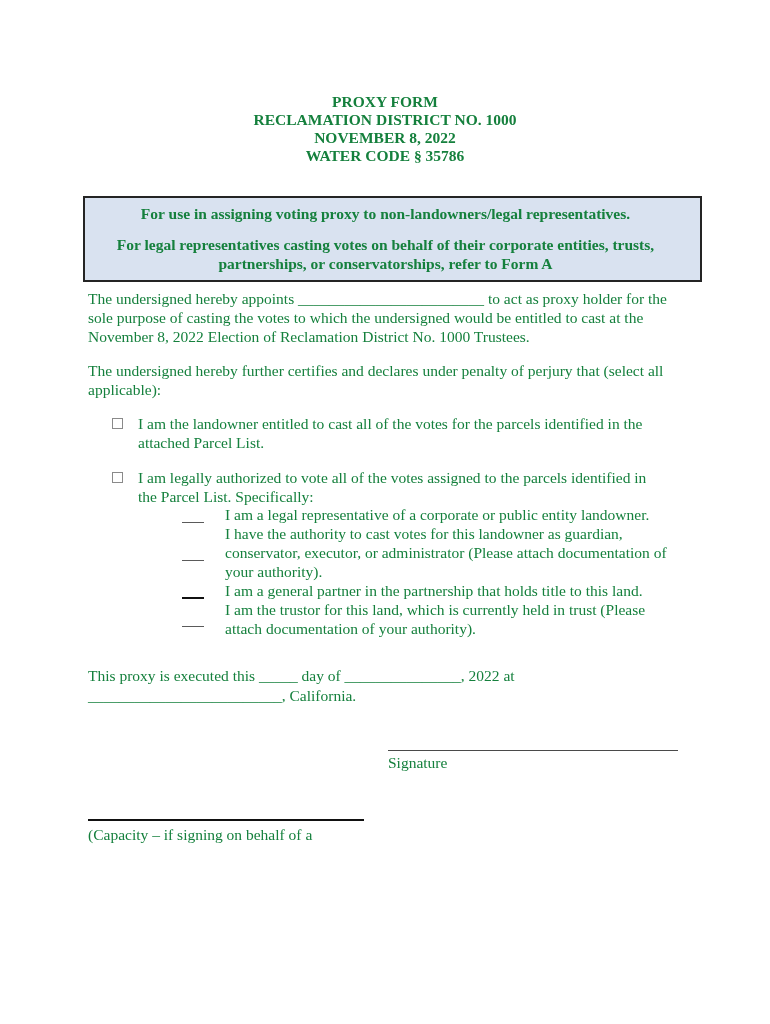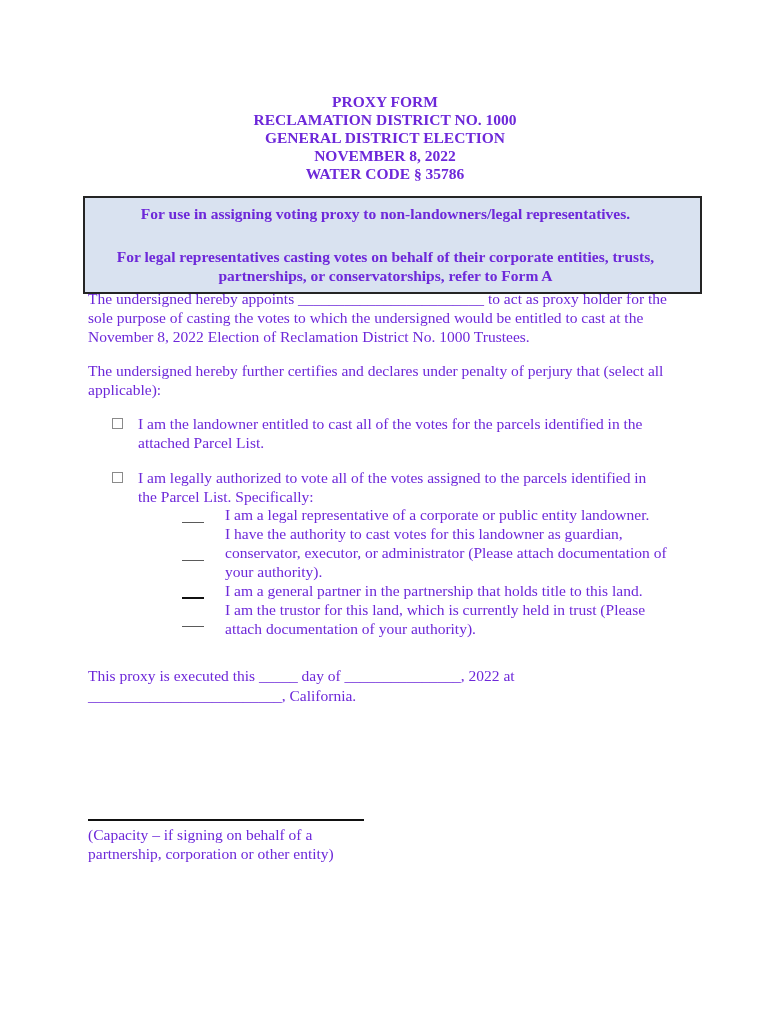--- a/index.html
+++ b/index.html
@@ -2,21 +2,21 @@
 <html><head>
 <meta charset="utf-8">
 <style>
   html, body { margin: 0; padding: 0; background: #ffffff; }
   .page {
     position: relative;
     width: 770px;
     height: 1024px;
     background: #ffffff;
     font-family: "Liberation Serif", "DejaVu Serif", serif;
-    color: #6d28d9;
+    color: #15803d;
     font-size: 15.5px;
     overflow: hidden;
   }
   .header {
     position: absolute;
     top: 93px; left: 0;
     width: 100%;
     text-align: center;
     font-weight: bold;
     line-height: 18px;
@@ -26,21 +26,21 @@
     position: absolute;
     left: 83px; top: 196px;
     width: 589px;
     border: 2px solid #242424;
     background: #d9e2f0;
     text-align: center;
     font-weight: bold;
     line-height: 19px;
     padding: 6px 20px 7px 6px;
   }
-  .notice-line2 { margin-top: 24px; }
+  .notice-line2 { margin-top: 12px; }
   .para {
     position: absolute;
     left: 88px;
     width: 592px;
     line-height: 19px;
     margin: 0;
   }
   .para-appoint { top: 289px; }
   .para-certify { top: 361px; }
   .blank-text { white-space: nowrap; letter-spacing: 0; }
@@ -94,21 +94,20 @@
   .cap-rule { border-top: 2.5px solid #111111; height: 0; margin-bottom: 4px; }
 </style>
 </head>
 <body>
 
 <div class="page">
 
   <div class="header">
     <div>PROXY FORM</div>
     <div>RECLAMATION DISTRICT NO. 1000</div>
-    <div>GENERAL DISTRICT ELECTION</div>
     <div>NOVEMBER 8, 2022</div>
     <div>WATER CODE § 35786</div>
   </div>
 
   <div class="notice-box">
     <div class="notice-line">For use in assigning voting proxy to non-landowners/legal representatives.</div>
     <div class="notice-line notice-line2">For legal representatives casting votes on behalf of their corporate entities, trusts, partnerships, or conservatorships, refer to Form A</div>
   </div>
 
   <p class="para para-appoint"><span>The undersigned hereby appoints</span> <span class="blank-text">________________________</span> <span>to act as proxy holder for the sole purpose of casting the votes to which the undersigned would be entitled to cast at the November 8, 2022 Election of Reclamation District No. 1000 Trustees.</span></p>
@@ -139,20 +138,23 @@
       <span class="sub-text">I am a general partner in the partnership that holds title to this land.</span>
     </div>
     <div class="sub-row">
       <span class="sub-blank"></span>
       <span class="sub-text">I am the trustor for this land, which is currently held in trust (Please attach documentation of your authority).</span>
     </div>
   </div>
 
   <p class="para para-execution"><span>This proxy is executed this</span> <span class="blank-text">_____</span> <span>day of</span> <span class="blank-text">_______________</span><span>, 2022 at</span><br><span class="blank-text">_________________________</span><span>, California.</span></p>
 
+  <div class="signature-block">
+    <div class="sig-rule"></div>
+    <div class="sig-label">Signature</div>
+  </div>
 
   <div class="capacity-block">
     <div class="cap-rule"></div>
     <div>(Capacity – if signing on behalf of a</div>
-    <div>partnership, corporation or other entity)</div>
   </div>
 
 </div>
 
 </body></html>

